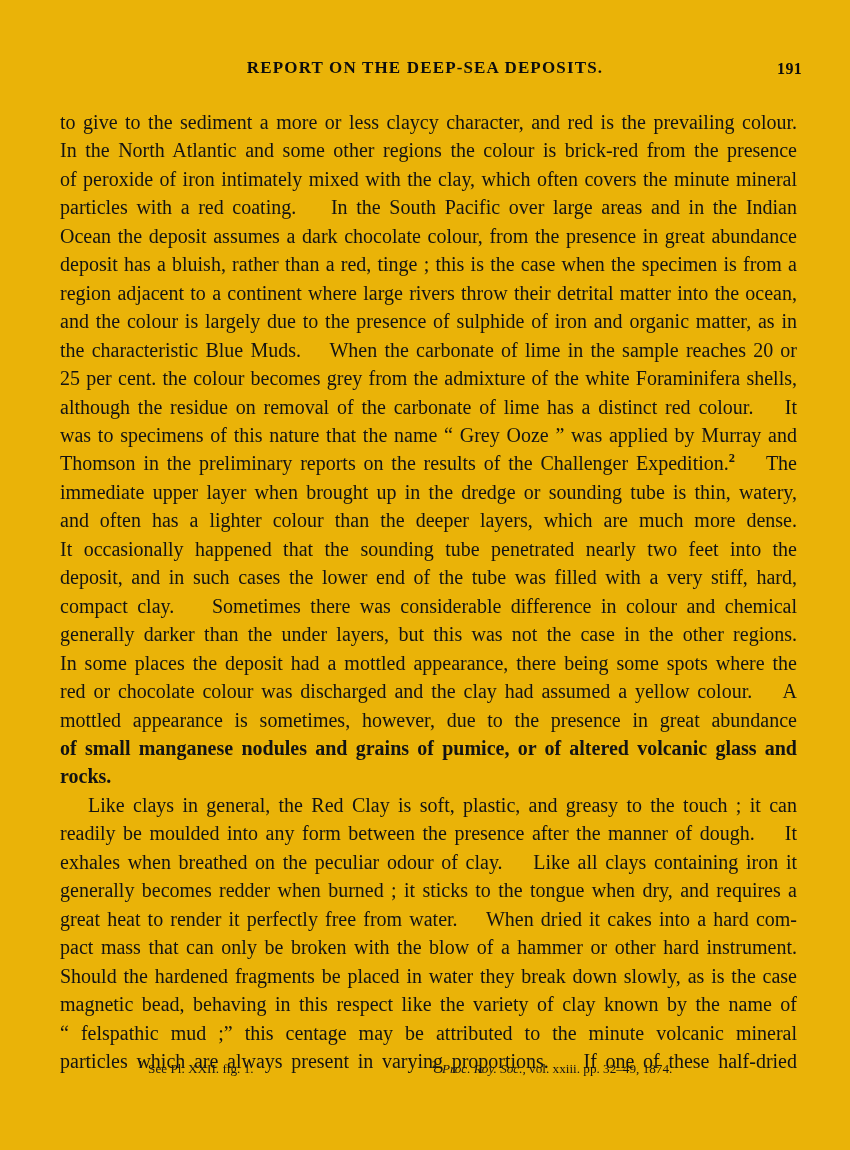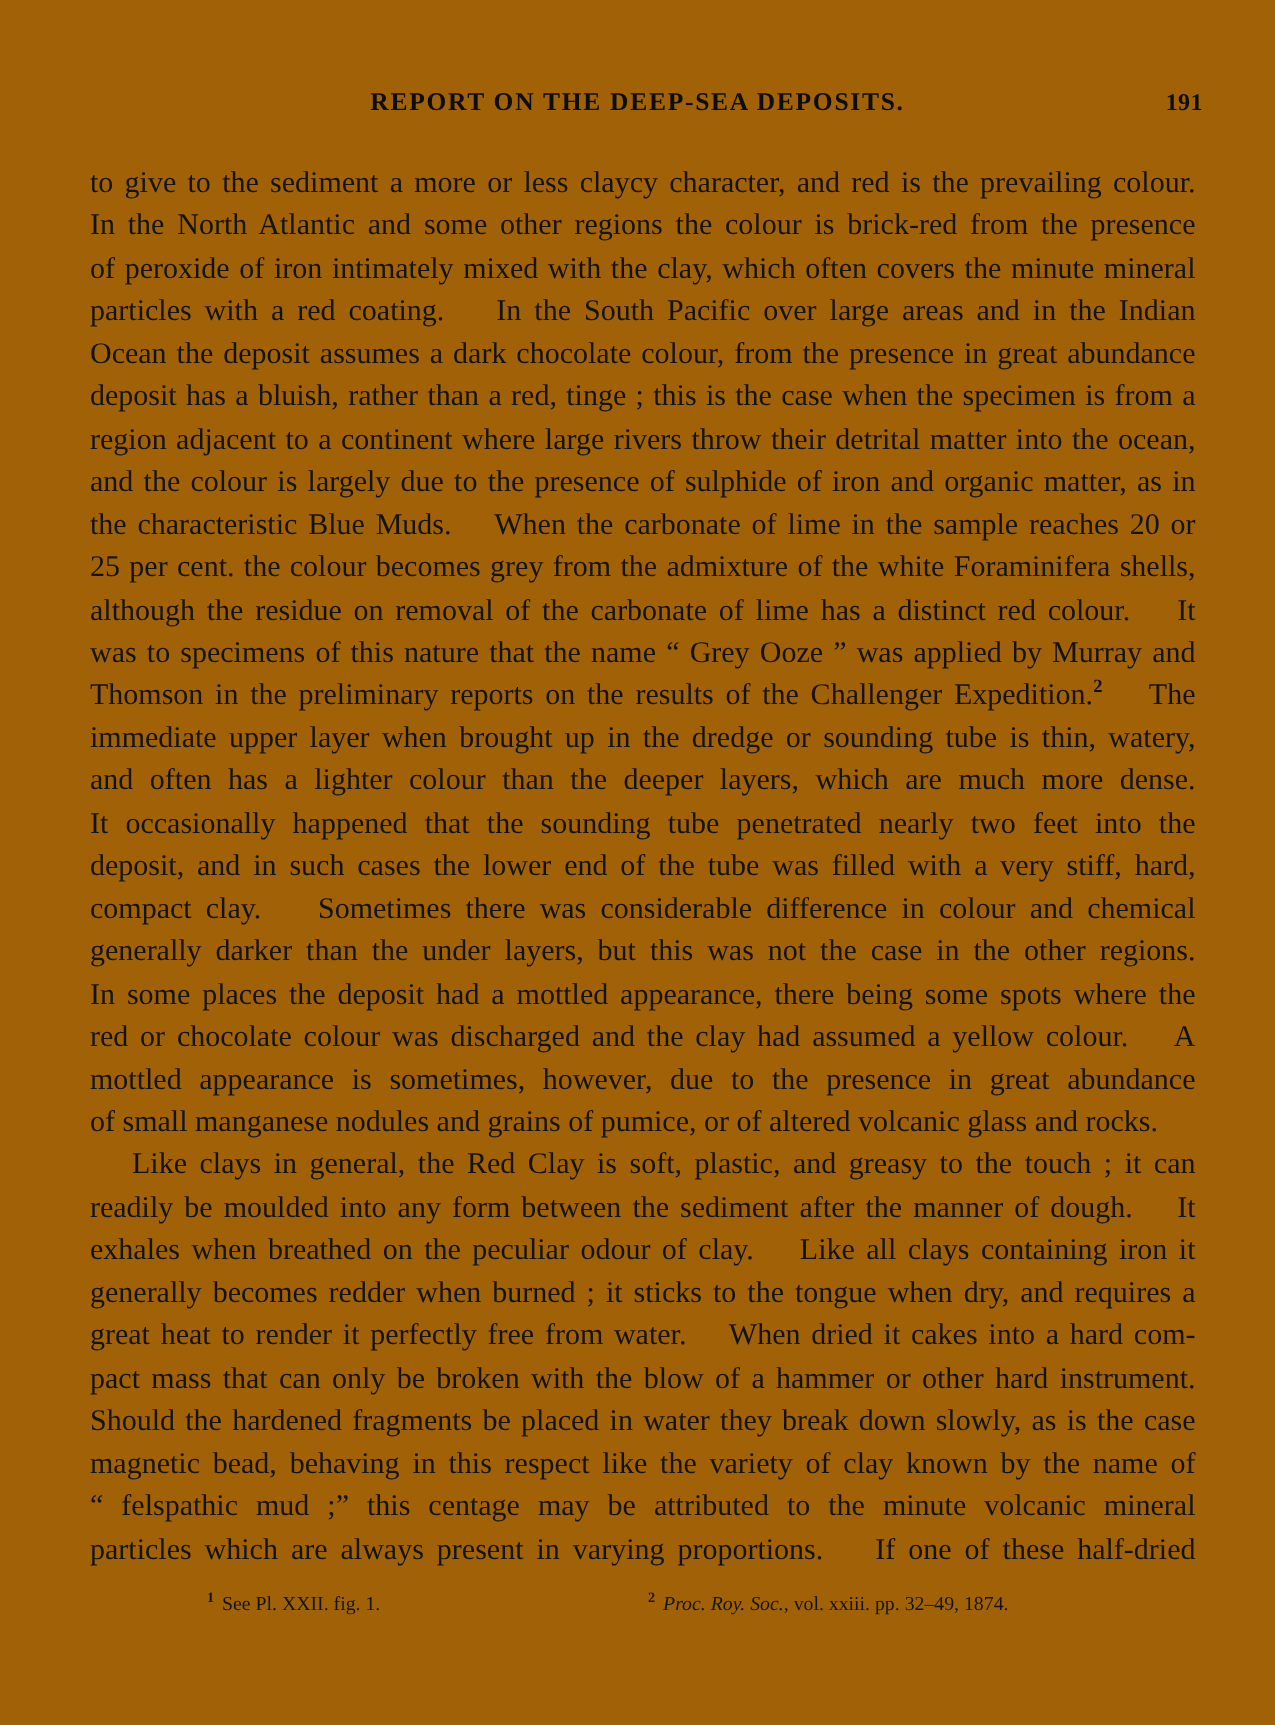--- a/index.html
+++ b/index.html
@@ -5,21 +5,21 @@
 <style>
   html, body {
     margin: 0;
     padding: 0;
     background: #ffffff;
   }
   .page {
     position: relative;
     width: 850px;
     height: 1150px;
-    background: #a16207;
+    background: #eab308;
     overflow: hidden;
     font-family: "Liberation Serif", "DejaVu Serif", serif;
     color: #121212;
     -webkit-font-smoothing: antialiased;
   }
 
   
   .running-head {
     position: absolute;
     top: 58px;
@@ -62,20 +62,21 @@
     text-align: justify;
     text-align-last: justify;
     font-size: 20px;
     line-height: 28.45px;
     white-space: pre-wrap;
     color: #131313;
   }
   
   .ln.flush {
     text-align-last: left;
+    font-weight: bold;
   }
   
   .ln.indent {
     text-indent: 28px;
   }
 
   sup.fnref {
     font-size: 0.62em;
     vertical-align: super;
     line-height: 0;
@@ -137,21 +138,21 @@
       <span class="ln">and often has a lighter colour than the deeper layers, which are much more dense.</span>
       <span class="ln">It occasionally happened that the sounding tube penetrated nearly two feet into the</span>
       <span class="ln">deposit, and in such cases the lower end of the tube was filled with a very stiff, hard,</span>
       <span class="ln">compact clay.    Sometimes there was considerable difference in colour and chemical</span>
       <span class="ln">generally darker than the under layers, but this was not the case in the other regions.</span>
       <span class="ln">In some places the deposit had a mottled appearance, there being some spots where the</span>
       <span class="ln">red or chocolate colour was discharged and the clay had assumed a yellow colour.    A</span>
       <span class="ln">mottled appearance is sometimes, however, due to the presence in great abundance</span>
       <span class="ln flush">of small manganese nodules and grains of pumice, or of altered volcanic glass and rocks.</span>
       <span class="ln indent">Like clays in general, the Red Clay is soft, plastic, and greasy to the touch ; it can</span>
-      <span class="ln">readily be moulded into any form between the sediment after the manner of dough.    It</span>
+      <span class="ln">readily be moulded into any form between the presence after the manner of dough.    It</span>
       <span class="ln">exhales when breathed on the peculiar odour of clay.    Like all clays containing iron it</span>
       <span class="ln">generally becomes redder when burned ; it sticks to the tongue when dry, and requires a</span>
       <span class="ln">great heat to render it perfectly free from water.    When dried it cakes into a hard com-</span>
       <span class="ln">pact mass that can only be broken with the blow of a hammer or other hard instrument.</span>
       <span class="ln">Should the hardened fragments be placed in water they break down slowly, as is the case</span>
       <span class="ln">magnetic bead, behaving in this respect like the variety of clay known by the name of</span>
       <span class="ln">“ felspathic mud ;” this centage may be attributed to the minute volcanic mineral</span>
       <span class="ln">particles which are always present in varying proportions.    If one of these half-dried</span>
     </div>
 

